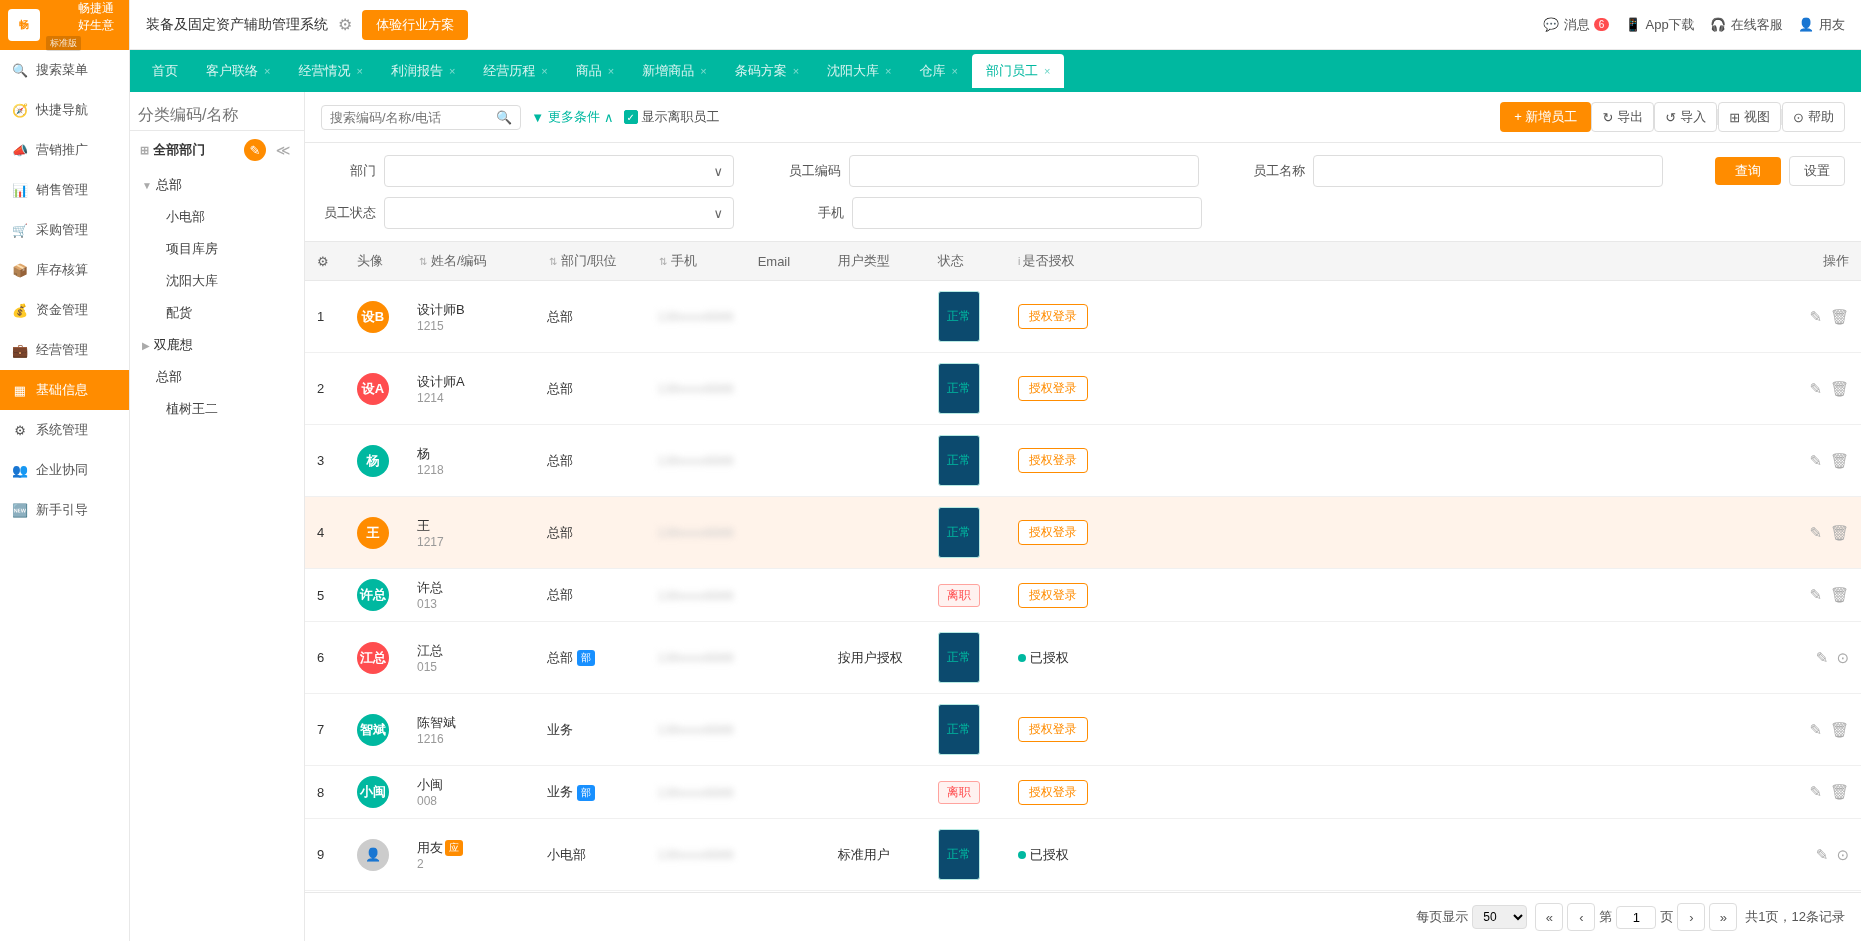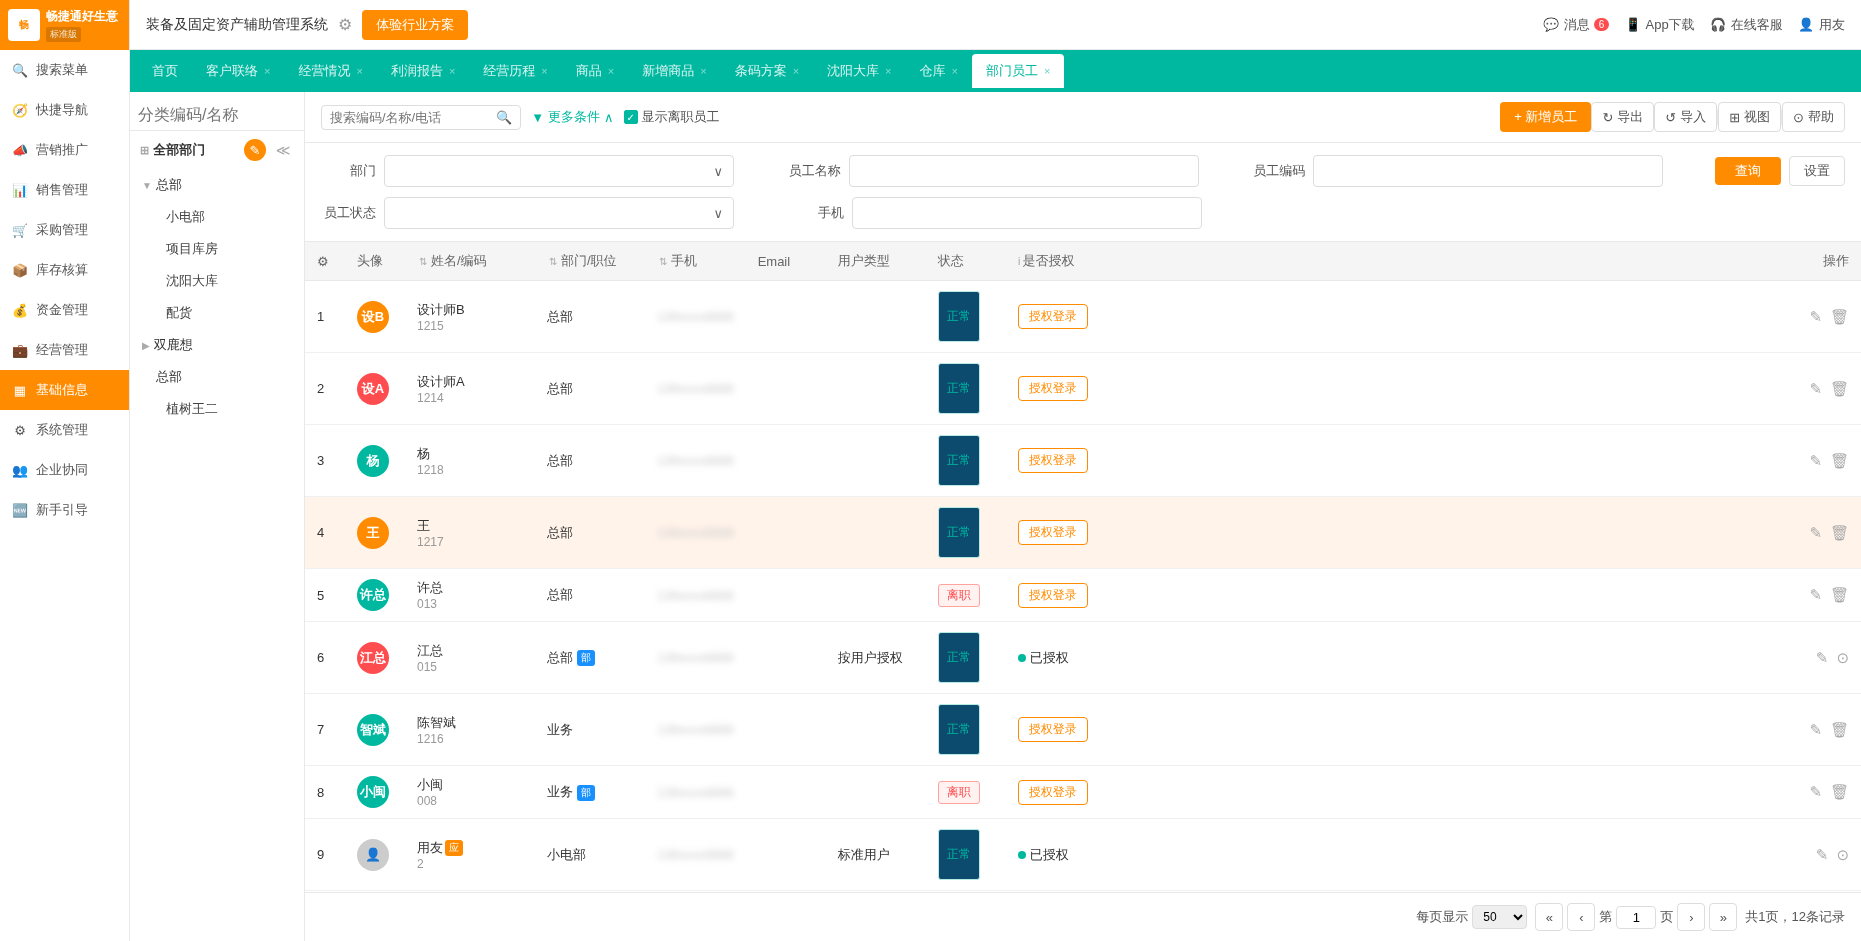--- a/index.html
+++ b/index.html
@@ -127,21 +127,21 @@
   </style>
 </head>
 <body>
 
 <div class="sidebar">
   <div class="sidebar-logo">
     <div class="logo-icon">
       <span>畅</span>
     </div>
     <div>
-      <div style="font-size:12px;font-weight:bold;">畅捷通好生意</div>
+      <div style="font-size:12px;font-weight:normal;margin-left:32px;">畅捷通好生意</div>
       <div class="logo-badge">标准版</div>
     </div>
   </div>
   <div class="sidebar-menu">
     <div class="sidebar-item">
       <div class="icon">🔍</div>
       <span>搜索菜单</span>
     </div>
     <div class="sidebar-item">
       <div class="icon">🧭</div>
@@ -357,25 +357,25 @@
       <div class="filter-form">
         <div class="filter-row">
           <div class="filter-item">
             <span class="filter-label">部门</span>
             <div class="filter-select">
               <span></span>
               <span>∨</span>
             </div>
           </div>
           <div class="filter-item">
-            <span class="filter-label">员工名称</span>
+            <span class="filter-label">员工编码</span>
             <input class="filter-input" type="text" style="">
           </div>
           <div class="filter-item">
-            <span class="filter-label">员工编码</span>
+            <span class="filter-label">员工名称</span>
             <input class="filter-input" type="text" style="">
           </div>
           <div class="filter-actions">
             <button class="btn-query">查询</button>
             <button class="btn-set">设置</button>
           </div>
         </div>
         <div class="filter-row">
           <div class="filter-item">
             <span class="filter-label">员工状态</span>

